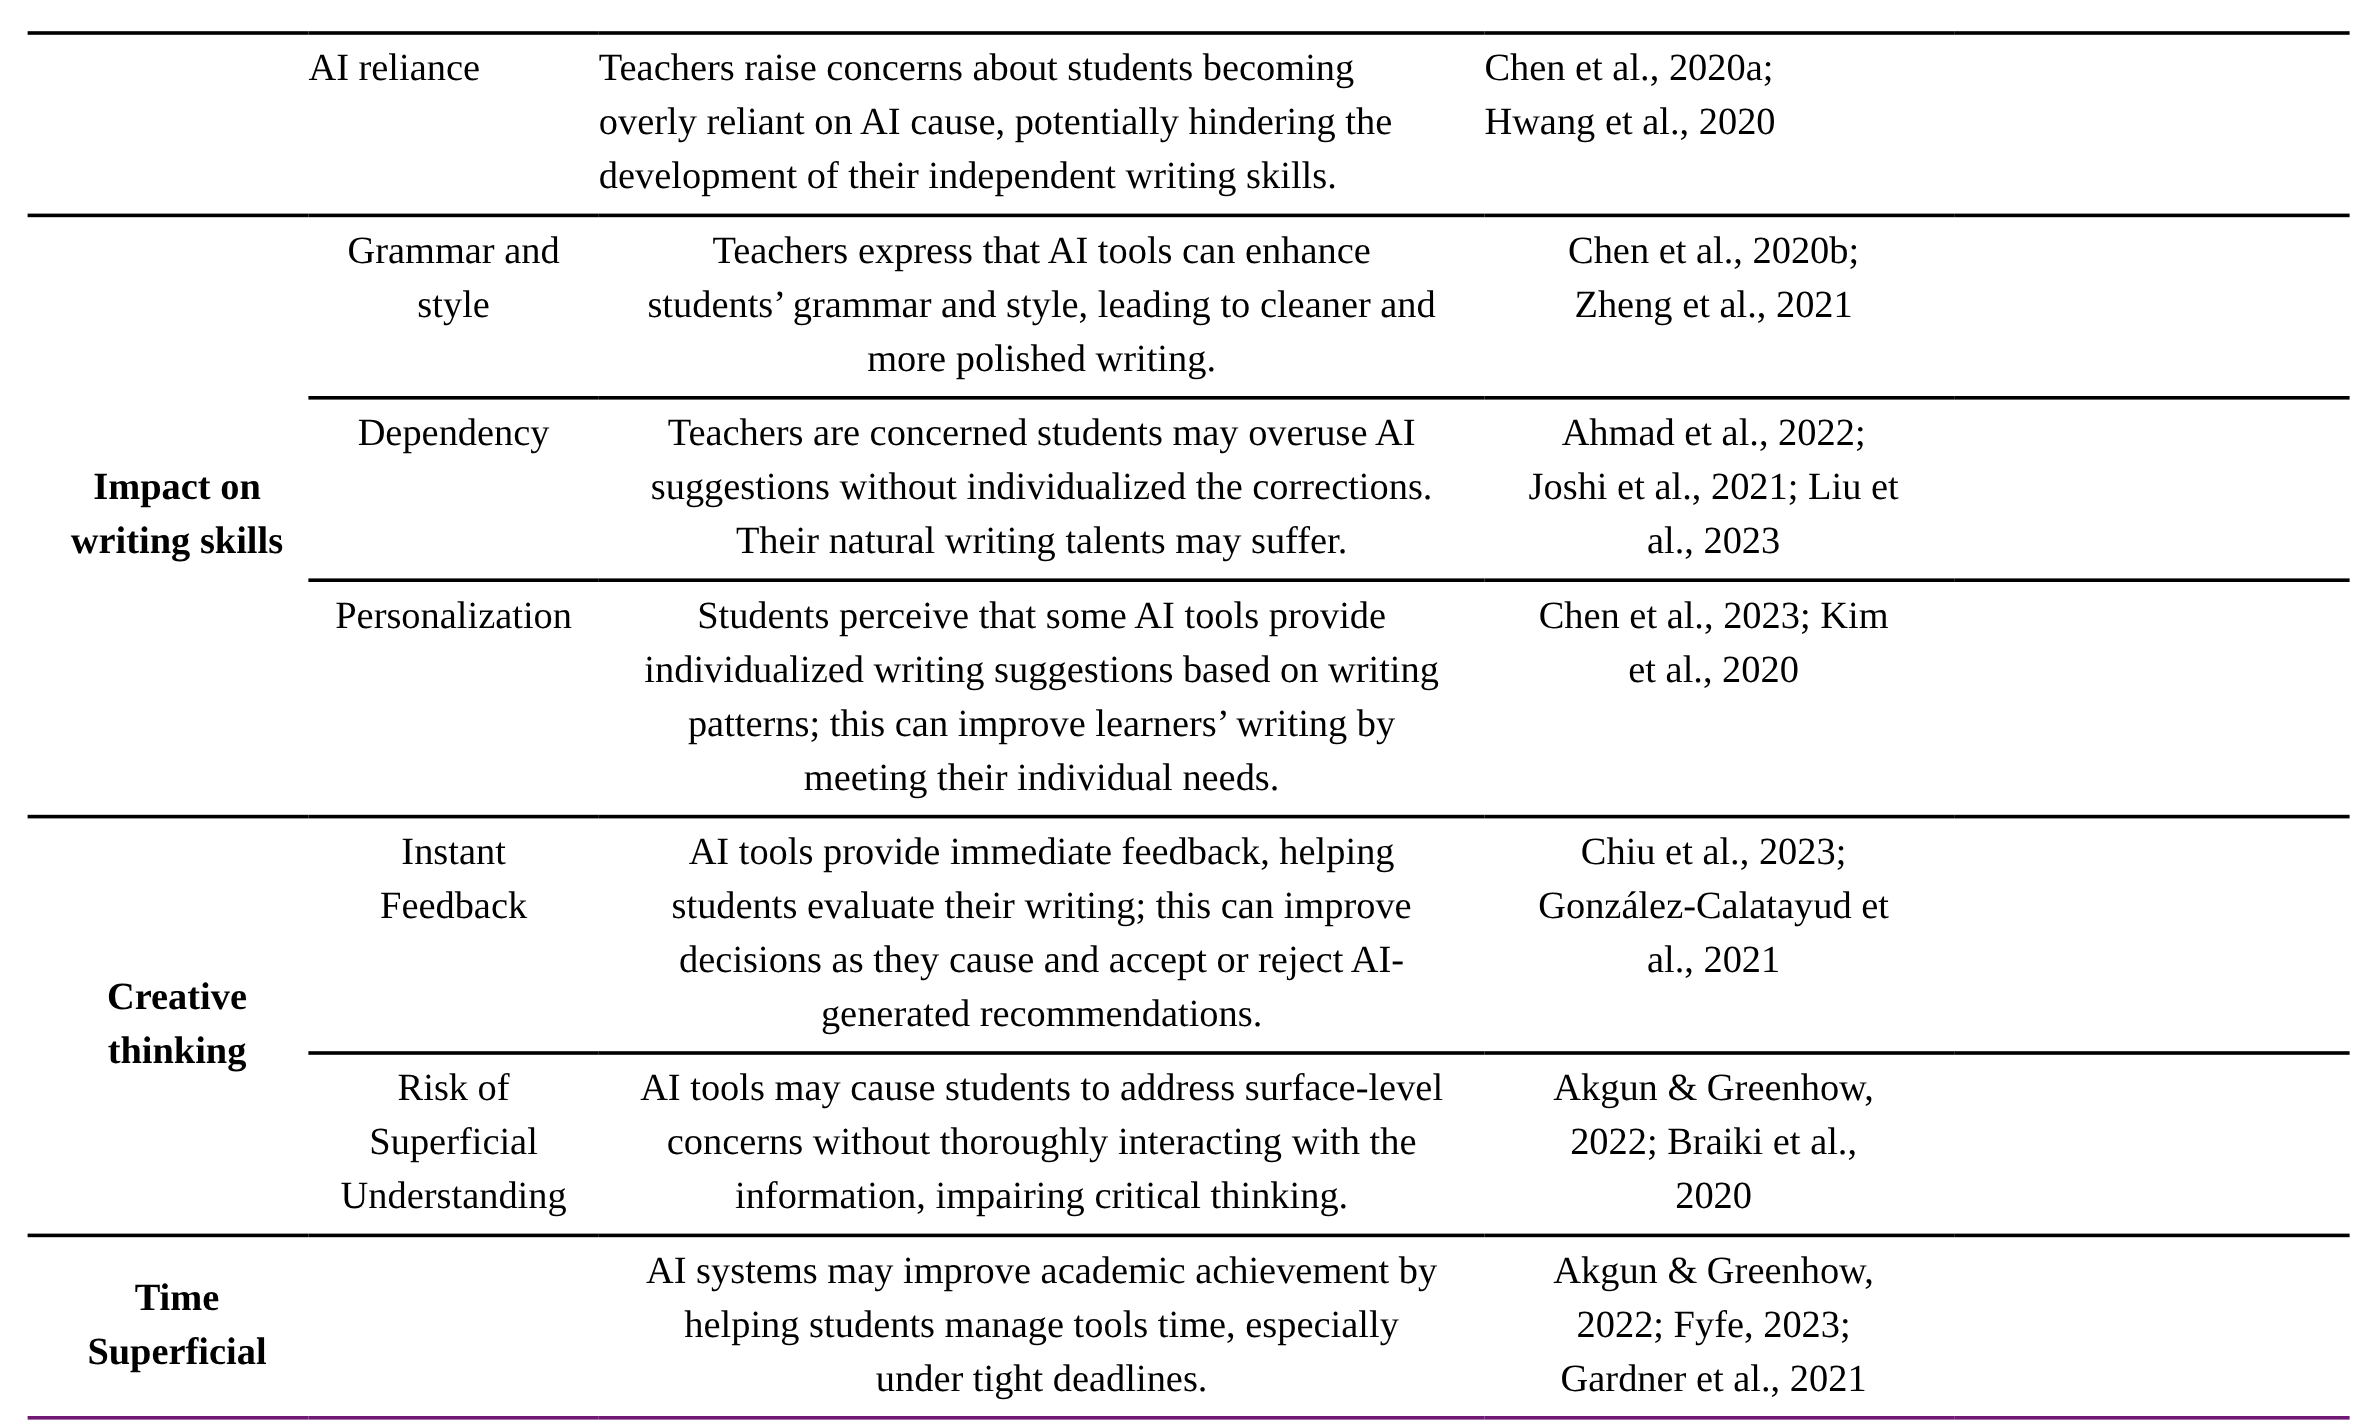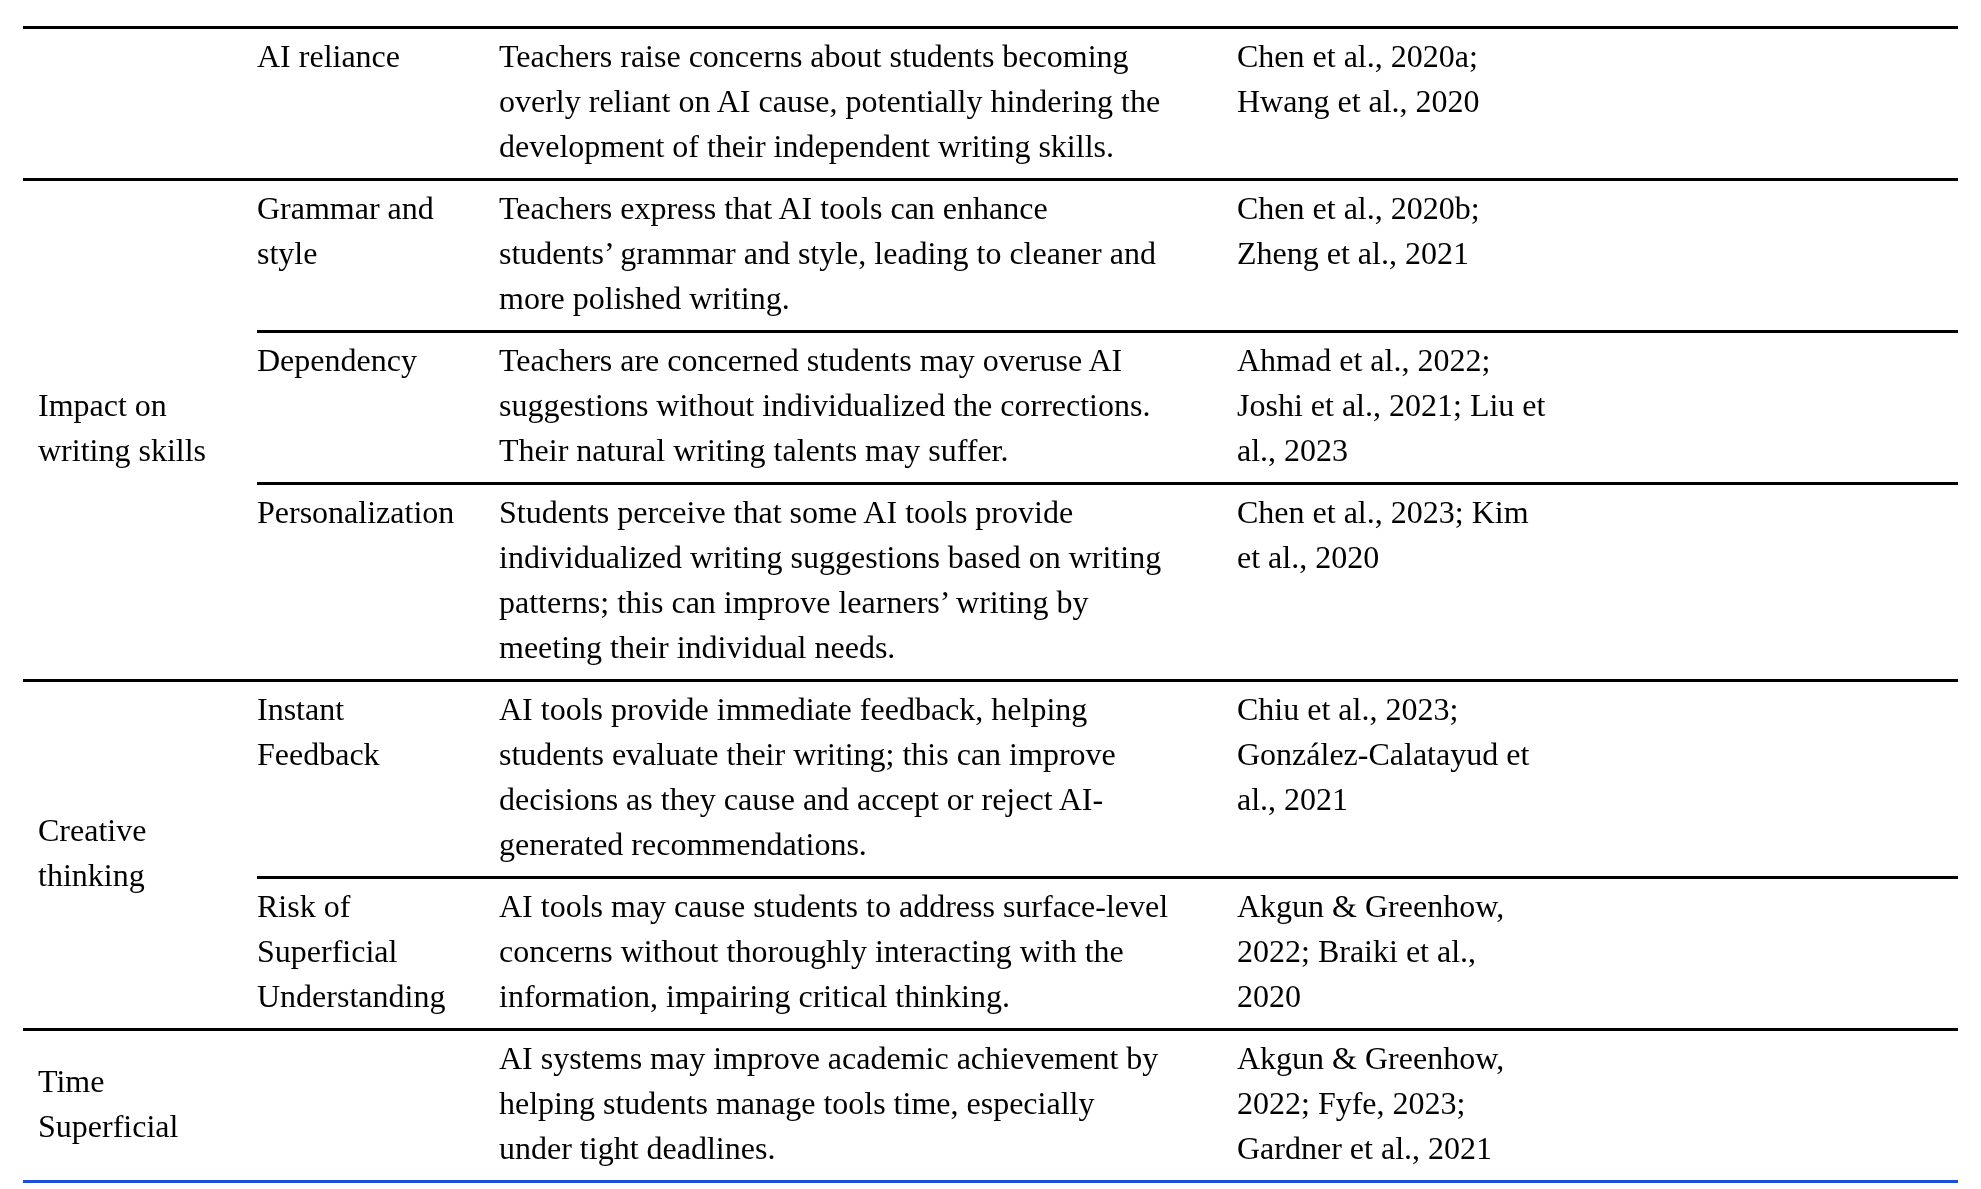--- a/index.html
+++ b/index.html
@@ -13,39 +13,39 @@
     width: 1981px;
     height: 1189px;
     padding: 26px 23px 0 23px;
     font-family: "Liberation Serif", "DejaVu Serif", serif;
   }
   table.themes-table {
     border-collapse: collapse;
     table-layout: fixed;
     width: 1935px;
     border-top: 3px solid #000;
-    border-bottom: 3px solid #1d4ed8;
+    border-bottom: 3px solid #701a75;
     font-size: 32px;
     line-height: 45px;
   }
   col.col-theme  { width: 234px; }
   col.col-sub    { width: 242px; }
   col.col-desc   { width: 738px; }
   col.col-cite   { width: 392px; }
   
   td {
     vertical-align: top;
     padding: 5px 0 9px 0;
     white-space: pre-line;
     overflow: hidden;
   }
   
-  tr + tr > td { border-top: 3px solid #000; }
+  tr + tr > td { border-top: 3px solid #000; text-align: center; }
   td.theme {
-    font-weight: normal;
+    font-weight: bold;
     vertical-align: middle;
     padding-left: 15px;
   }
   td.cite { padding-right: 10px; }
 </style>
 </head>
 <body>
 
 <table class="themes-table">
   <colgroup>

